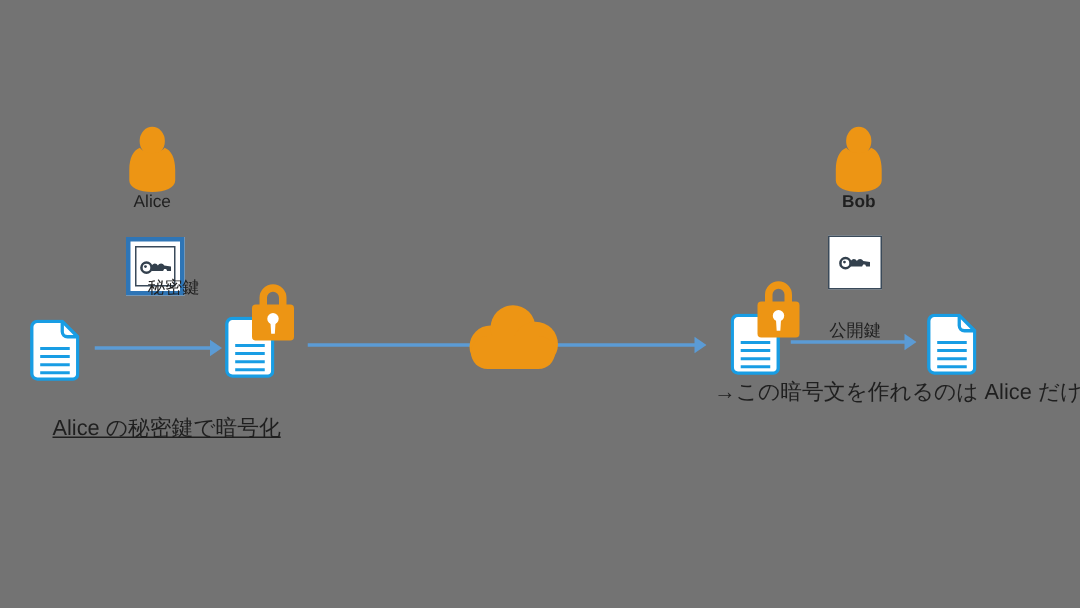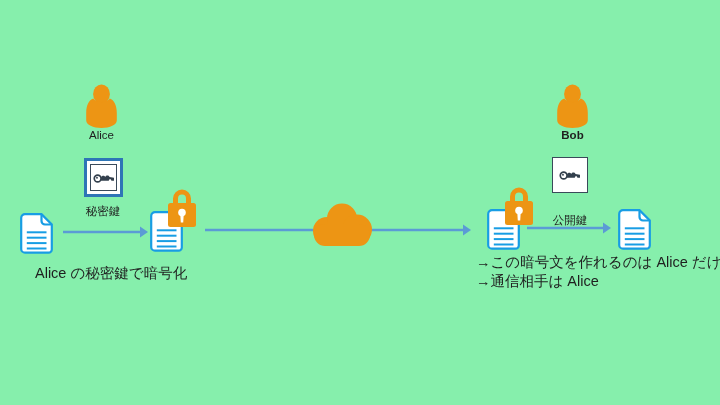--- a/index.html
+++ b/index.html
@@ -1,17 +1,17 @@
 <!DOCTYPE html>
 <html><head>
 <meta charset="utf-8">
 <style>
   html,body{margin:0;padding:0;background:#fff;}
   #canvas{
-    position:relative;width:720px;height:405px;background:#86efac;overflow:hidden;
+    position:relative;width:720px;height:405px;background:#737373;overflow:hidden;
     font-family:"Liberation Sans","DejaVu Sans",sans-serif;color:#1f1f1f;
   }
   .abs{position:absolute;}
   .label{font-size:11.5px;text-align:center;color:#1f1f1f;}
   .caption{font-size:14.5px;color:#1f1f1f;white-space:nowrap;}
   .caption-right{line-height:19px;}
   svg{display:block;}
 
   
   .person{width:33px;height:44px;}
@@ -82,21 +82,21 @@
   </div>
   <div class="abs label" style="left:73px;top:129px;width:57px;">Alice</div>
 
   <div class="abs keybox-outer" style="left:84px;top:158px;">
     <div class="keybox-inner">
       <svg viewBox="0 0 26 16" width="22" height="14">
           <use href="#key-shape"></use>
         </svg>
     </div>
   </div>
-  <div class="abs label" style="left:73px;top:204px;width:60px;">秘密鍵</div>
+  <div class="abs label" style="left:73px;top:184px;width:60px;text-align:right;">秘密鍵</div>
 
   <div class="abs person" style="left:556px;top:84px;">
     <svg viewBox="0 0 34 46" width="33" height="44">
         <use href="#person-shape"></use>
       </svg>
   </div>
   <div class="abs label" style="left:546px;top:129px;width:53px;font-weight:bold;">Bob</div>
 
   <div class="abs keybox-plain" style="left:552px;top:157px;">
     <svg viewBox="0 0 26 16" width="22" height="14">
@@ -157,20 +157,19 @@
       <use href="#arrow-head" x="76" y="0"></use>
     </svg>
   </div>
 
   <div class="abs cloud" style="left:311px;top:202px;">
     <svg viewBox="0 0 62 44" width="62" height="44">
         <use href="#cloud-shape"></use>
       </svg>
   </div>
 
-  <div class="abs caption" style="left:35px;top:264px;">Alice の秘密鍵で暗号化</div>
+  <div class="abs caption" style="left:35px;top:276px;text-decoration:underline;">Alice の秘密鍵で暗号化</div>
 
   <div class="abs caption caption-right" style="left:476px;top:253px;">
     <div>→この暗号文を作れるのは Alice だけ</div>
-    <div>→通信相手は Alice</div>
   </div>
 
 </div>
 
 </body></html>

